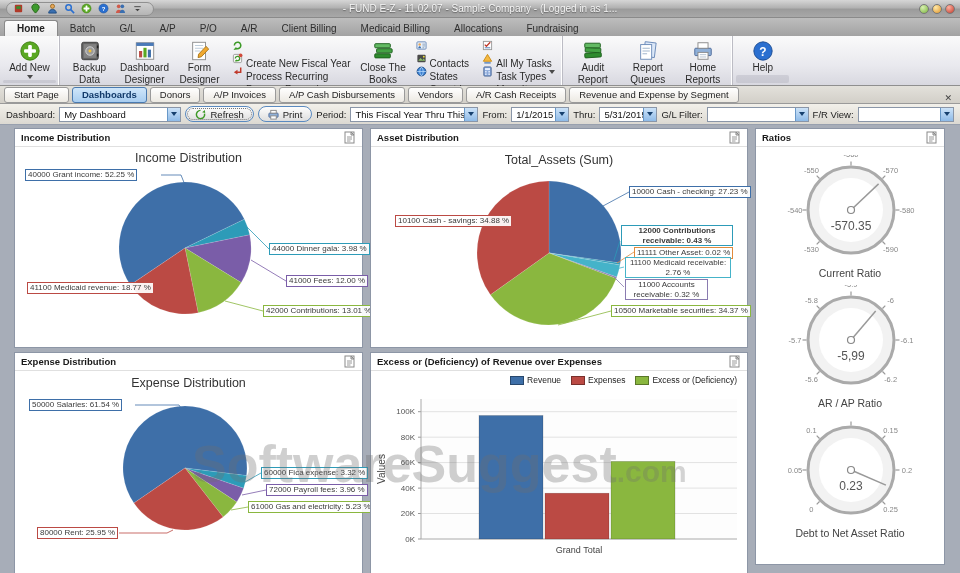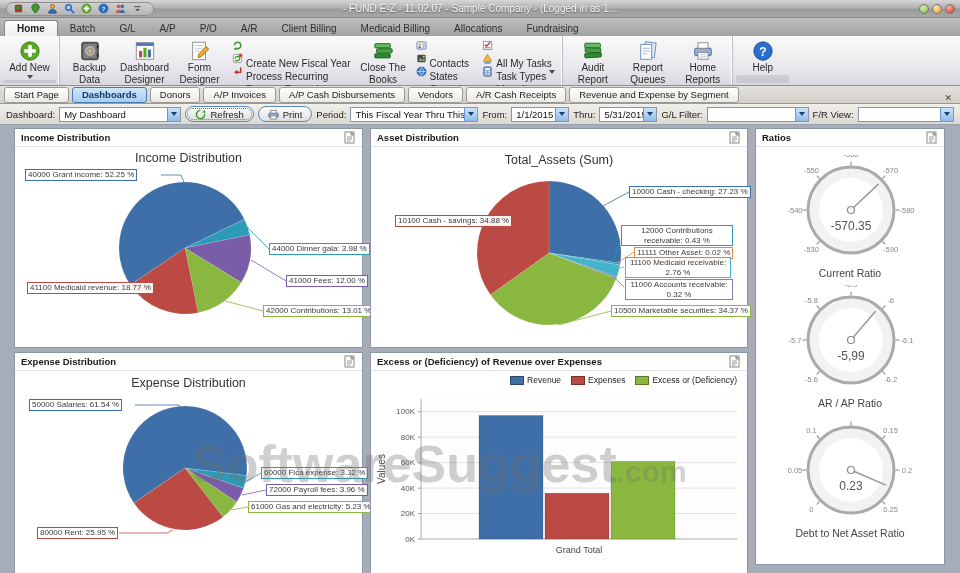--- a/index.html
+++ b/index.html
@@ -526,24 +526,24 @@
           <path d="M178,124 L119.4,165.8 A72,72 0 0 1 178.0,52.0 Z" fill="#bb4a44" stroke="rgba(255,255,255,0.25)" stroke-width="0.5"></path>
           <polyline points="258,63 232,77" fill="none" stroke="#3e6fa8" stroke-width="1" opacity="0.8"></polyline>
           <polyline points="249,112 243,131" fill="none" stroke="#2d9bb8" stroke-width="1" opacity="0.8"></polyline>
           <polyline points="263,123 246,134" fill="none" stroke="#e08a3c" stroke-width="1" opacity="0.8"></polyline>
           <polyline points="253,138 245,140" fill="none" stroke="#45b3c9" stroke-width="1" opacity="0.8"></polyline>
           <polyline points="253,158 243,148" fill="none" stroke="#8a7bb0" stroke-width="1" opacity="0.8"></polyline>
           <polyline points="240,182 187,196" fill="none" stroke="#8ab73f" stroke-width="1" opacity="0.8"></polyline>
           <polyline points="118,92 114,92" fill="none" stroke="#bb4a44" stroke-width="1" opacity="0.8"></polyline>
         </svg>
         <div class="callout" style="left: 258px; top: 57px; border-color: rgb(62, 111, 168);">10000 Cash - checking: 27.23 %</div>
-        <div class="callout wrap" style="left: 250px; top: 96px; border-color: rgb(45, 155, 184); width: 112px;">12000 Contributions receivable: 0.43 %</div>
+        <div class="callout wrap" style="left: 250px; top: 96px; border-color: rgb(45, 155, 184); width: 112px; font-weight: bold;">12000 Contributions receivable: 0.43 %</div>
         <div class="callout" style="left: 263px; top: 118px; border-color: rgb(224, 138, 60);">11111 Other Asset: 0.02 %</div>
         <div class="callout wrap" style="left: 254px; top: 128px; border-color: rgb(69, 179, 201); width: 106px;">11100 Medicaid receivable: 2.76 %</div>
-        <div class="callout wrap" style="left: 254px; top: 150px; border-color: rgb(138, 123, 176); width: 108px;">11000 Accounts receivable: 0.32 %</div>
+        <div class="callout wrap" style="left: 254px; top: 150px; border-color: rgb(138, 123, 176); width: 83px;">11000 Accounts receivable: 0.32 %</div>
         <div class="callout" style="left: 240px; top: 176px; border-color: rgb(138, 183, 63);">10500 Marketable securities: 34.37 %</div>
         <div class="callout" style="left: 24px; top: 86px; border-color: rgb(187, 74, 68);">10100 Cash - savings: 34.88 %</div>
       </div>
 
     <div class="panel" id="panel-ratios" style="left:755px;top:3px;width:190px;height:437px">
       <div class="panel-header">
         <span>Ratios</span>
         <span class="panel-icon">
             <svg viewBox="0 0 12 13">
               <rect x="1" y="1" width="9" height="11" fill="#fff" stroke="#8a8a8a"></rect>

